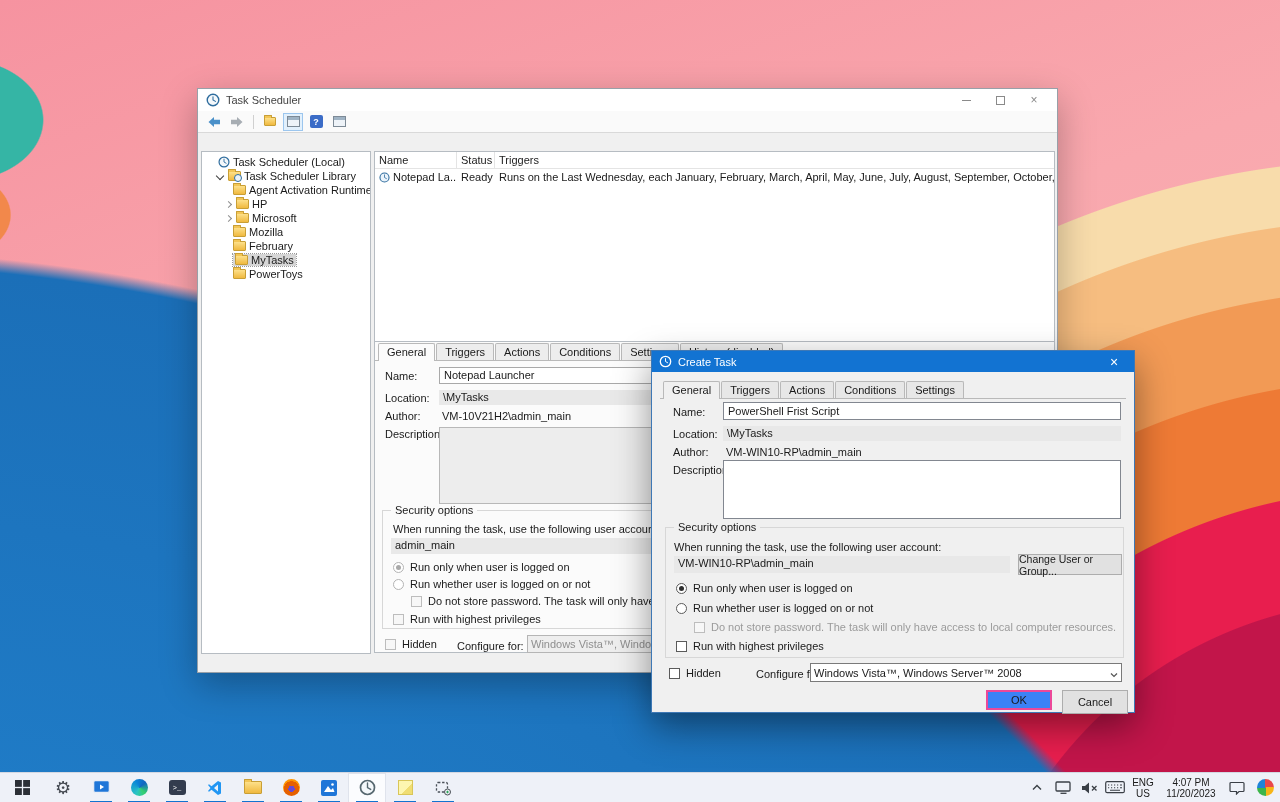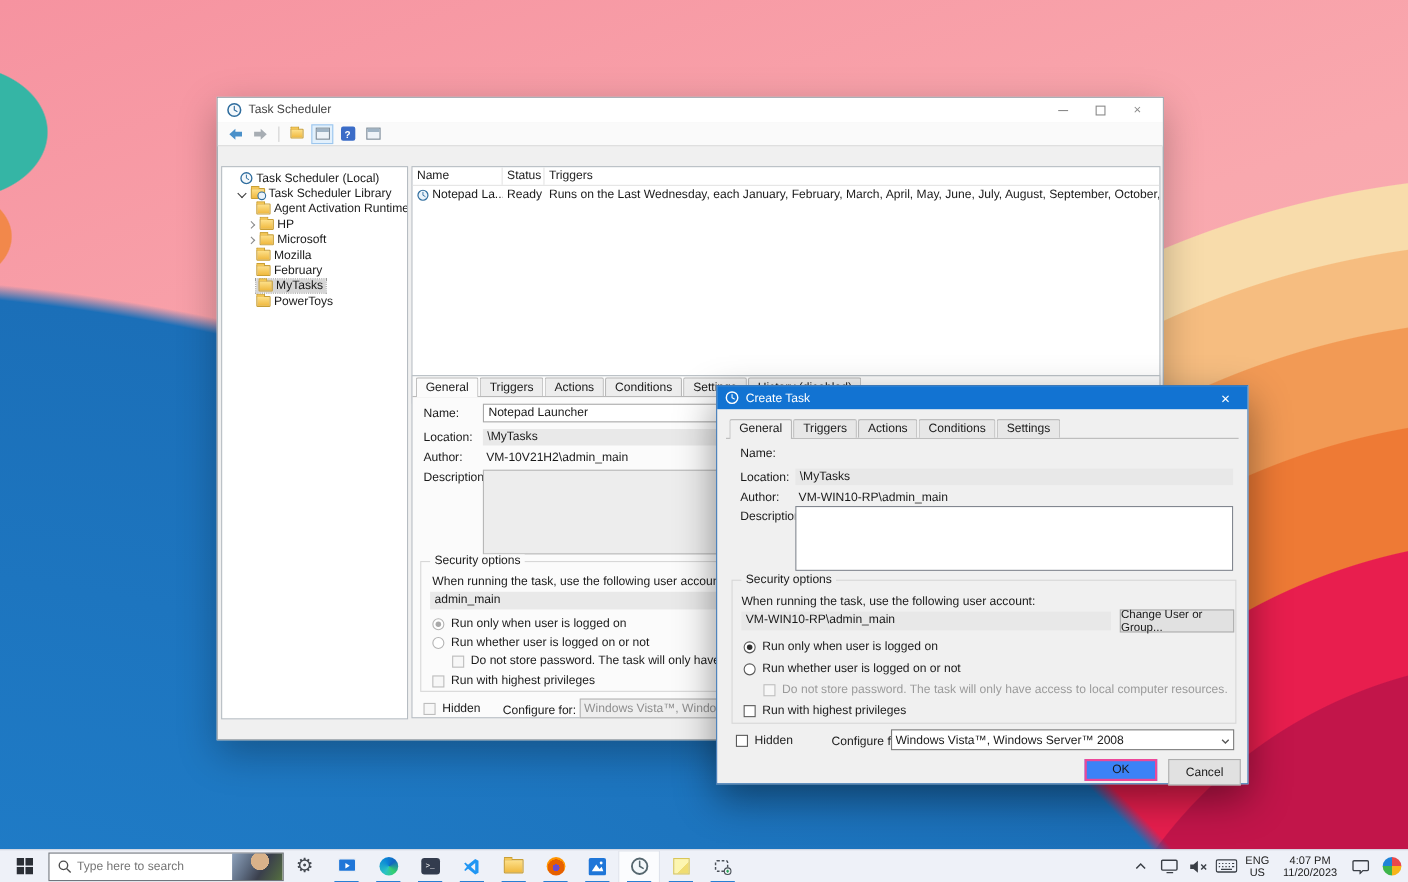--- a/index.html
+++ b/index.html
@@ -310,20 +310,21 @@
   </div>
   <div class="tabs ct-tabs">
     <span class="tab active" style="background:#f0f0f0;padding-bottom:3px">General</span>
     <span class="tab" style="background:#e7e7e7">Triggers</span>
     <span class="tab" style="background:#e7e7e7">Actions</span>
     <span class="tab" style="background:#e7e7e7">Conditions</span>
     <span class="tab" style="background:#e7e7e7">Settings</span>
   </div>
 
   <span class="fld-lbl" style="left:21px;top:55px">Name:</span>
+  <input class="ct-input" style="left: 71px; top: 51px; width: 398px; height: 18px;" value="PowerShell Frist Script">
   <span class="fld-lbl" style="left:21px;top:77px">Location:</span>
   <div class="ct-strip" style="left:71px;top:75px;width:398px;height:15px">\MyTasks</div>
   <span class="fld-lbl" style="left:21px;top:95px">Author:</span>
   <span class="fld-lbl" style="left:74px;top:95px">VM-WIN10-RP\admin_main</span>
   <span class="fld-lbl" style="left:21px;top:113px">Description:</span>
   <div class="desc-box" style="position:absolute;left:71px;top:109px;width:398px;height:59px;background:#fff;border-color:#828790"></div>
 
   <div class="group" style="left:13px;top:176px;width:459px;height:131px;background:#f0f0f0">
     <span class="legend" style="background:#f0f0f0">Security options</span>
     <span class="fld-lbl" style="position:absolute;left:8px;top:13px">When running the task, use the following user account:</span>
@@ -364,30 +365,20 @@
 
 <div class="taskbar">
   <div class="start">
     <svg width="15" height="15" viewBox="0 0 16 16">
         <rect x="0" y="0" width="7.3" height="7.3" fill="#2b2f36"></rect>
         <rect x="8.7" y="0" width="7.3" height="7.3" fill="#2b2f36"></rect>
         <rect x="0" y="8.7" width="7.3" height="7.3" fill="#2b2f36"></rect>
         <rect x="8.7" y="8.7" width="7.3" height="7.3" fill="#2b2f36"></rect>
       </svg>
   </div>
-  <div class="search">
-    <span class="mag">
-        <svg width="14" height="14" viewBox="0 0 16 16">
-          <circle cx="6.5" cy="6.5" r="4.4" fill="none" stroke="#4c4c4c" stroke-width="1.4"></circle>
-          <line x1="10" y1="10" x2="14" y2="14" stroke="#4c4c4c" stroke-width="1.4"></line>
-        </svg>
-      </span>
-    <input placeholder="Type here to search" style="">
-    <span class="news-thumb"></span>
-  </div>
   <div class="tb-ic">
       <span class="gear">⚙</span>
     </div>
   <div class="tb-ic run">
     <span style="display:flex">
         <svg width="17" height="15" viewBox="0 0 17 15">
           <rect x="0.7" y="0.7" width="15.6" height="11.6" rx="1.5" fill="#1f76d8" stroke="#e8edf5" stroke-width="1.2"></rect>
           <path d="M7 4.5 L11 7 L7 9.5 Z" fill="#fff"></path>
         </svg>
       </span>

